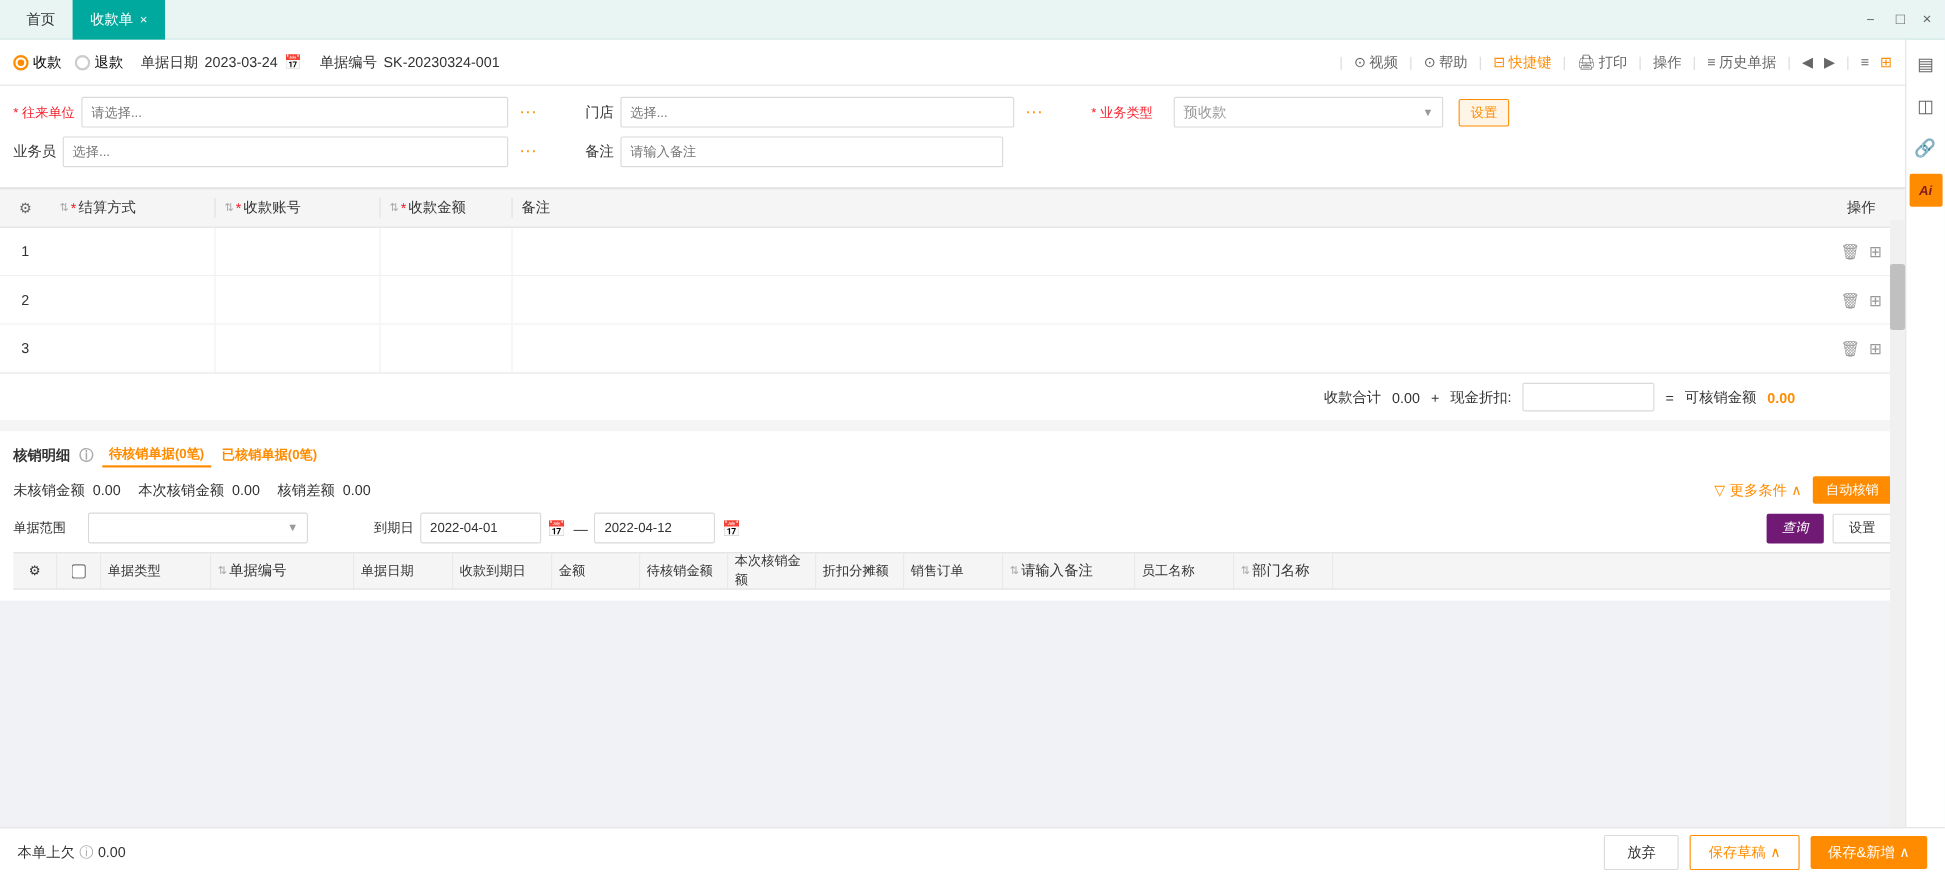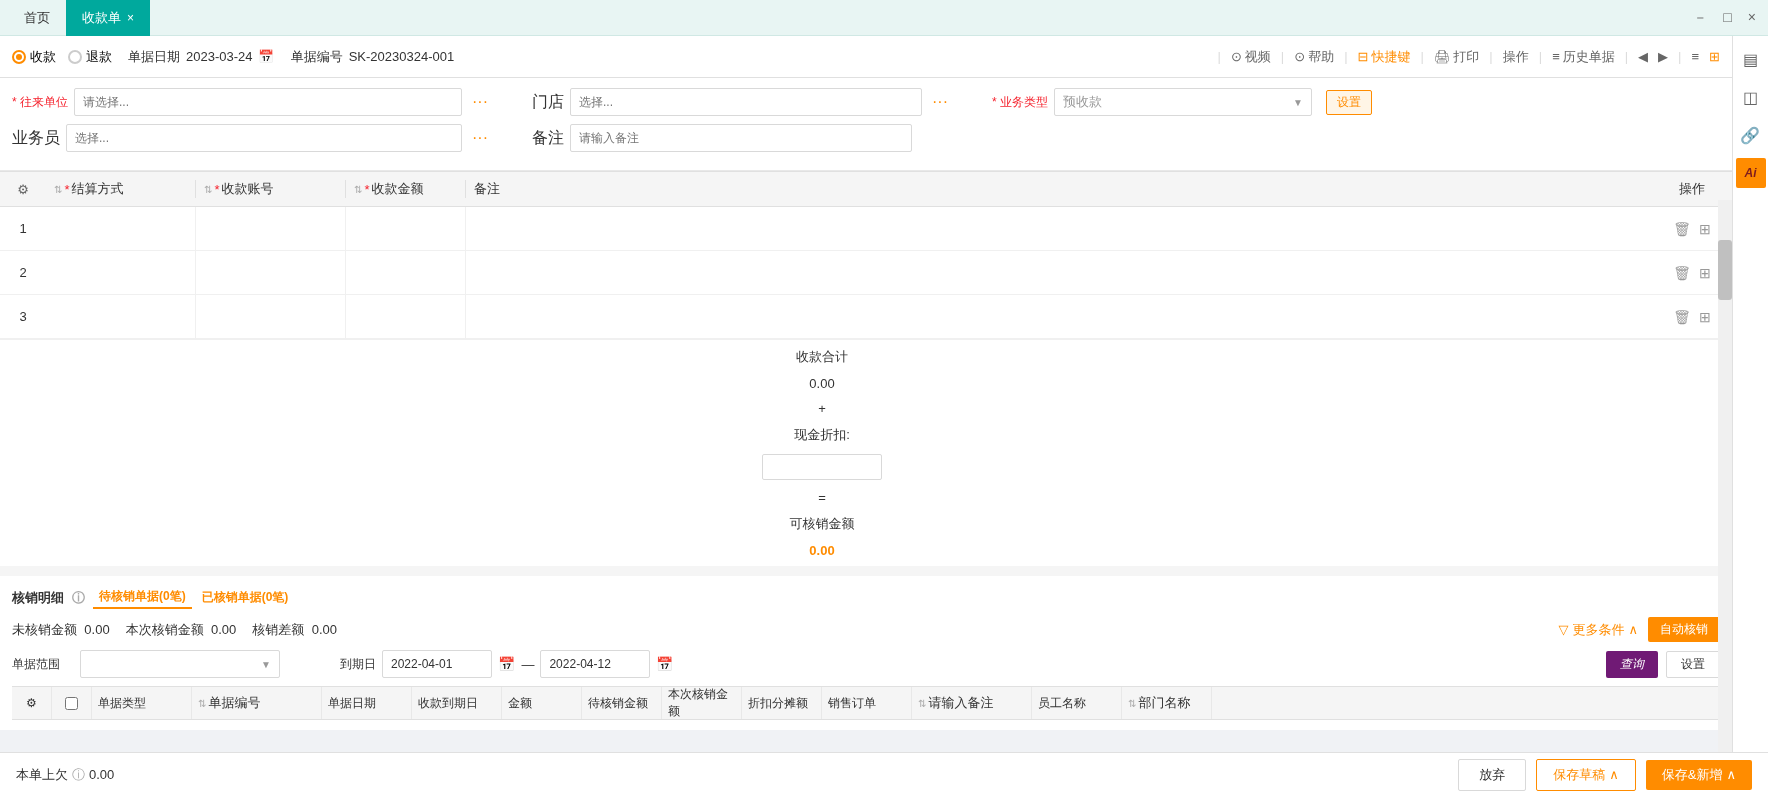--- a/index.html
+++ b/index.html
@@ -47,30 +47,30 @@
     .separator { color: #ddd; }
 
     
     .form-area {
       background: #fff; padding: 10px 12px; border-bottom: 1px solid #e8e8e8;
     }
     .form-row { display: flex; align-items: center; gap: 0; margin-bottom: 8px; }
     .form-field { display: flex; align-items: center; gap: 6px; flex: 1; }
     .form-field-label { color: #f5222d; font-size: 12px; white-space: nowrap; }
     .form-field-label::before { content: '* '; }
-    .form-field-label-plain { color: #333; font-size: 16px; white-space: nowrap; }
+    .form-field-label-plain { color: #333; font-size: 13px; white-space: nowrap; }
     .form-input {
       flex: 1; height: 28px; border: 1px solid #d9d9d9; border-radius: 2px;
       padding: 0 8px; color: #999; outline: none; font-size: 12px;
     }
     .more-btn { color: #ff8c00; cursor: pointer; padding: 0 4px; font-size: 16px; }
     .select-input {
       flex: 1; height: 28px; border: 1px solid #d9d9d9; border-radius: 2px;
       padding: 0 8px; color: #999; outline: none; font-size: 12px;
-      display: flex; align-items: center; justify-content: space-between; cursor: pointer;
+      display: flex; align-items: center; justify-content: space-between; cursor: pointer; margin-left: 13px;
     }
     .chev-down { color: #999; font-size: 10px; }
 
     
     .table-container { background: #fff; margin: 0; }
     .table-header {
       display: flex; align-items: center; background: #f5f5f5;
       border-top: 1px solid #e0e0e0; border-bottom: 1px solid #e0e0e0;
       height: 36px;
     }
@@ -91,21 +91,21 @@
     .row-cell-method { width: 150px; border-right: 1px solid #f0f0f0; height: 100%; }
     .row-cell-account { width: 150px; border-right: 1px solid #f0f0f0; height: 100%; }
     .row-cell-amount { width: 120px; border-right: 1px solid #f0f0f0; height: 100%; }
     .row-cell-remark { flex: 1; height: 100%; }
     .row-cell-action { width: 80px; display: flex; justify-content: center; align-items: center; gap: 8px; }
     .action-icon { color: #999; cursor: pointer; font-size: 14px; }
 
     
     .summary-row {
       background: #fff; display: flex; justify-content: flex-end; align-items: center;
-      padding: 8px 100px 8px 12px; border-top: 1px solid #f0f0f0; gap: 10px; flex-direction: column;
+      padding: 8px 100px 8px 12px; border-top: 1px solid #f0f0f0; gap: 10px;
     }
     .summary-label { color: #333; }
     .summary-value { color: #333; }
     .summary-orange { color: #ff8c00; font-weight: bold; }
     .summary-plus { color: #333; }
     .summary-input {
       width: 120px; height: 26px; border: 1px solid #d9d9d9; border-radius: 2px;
       padding: 0 6px; outline: none;
     }
     .summary-eq { color: #333; }

